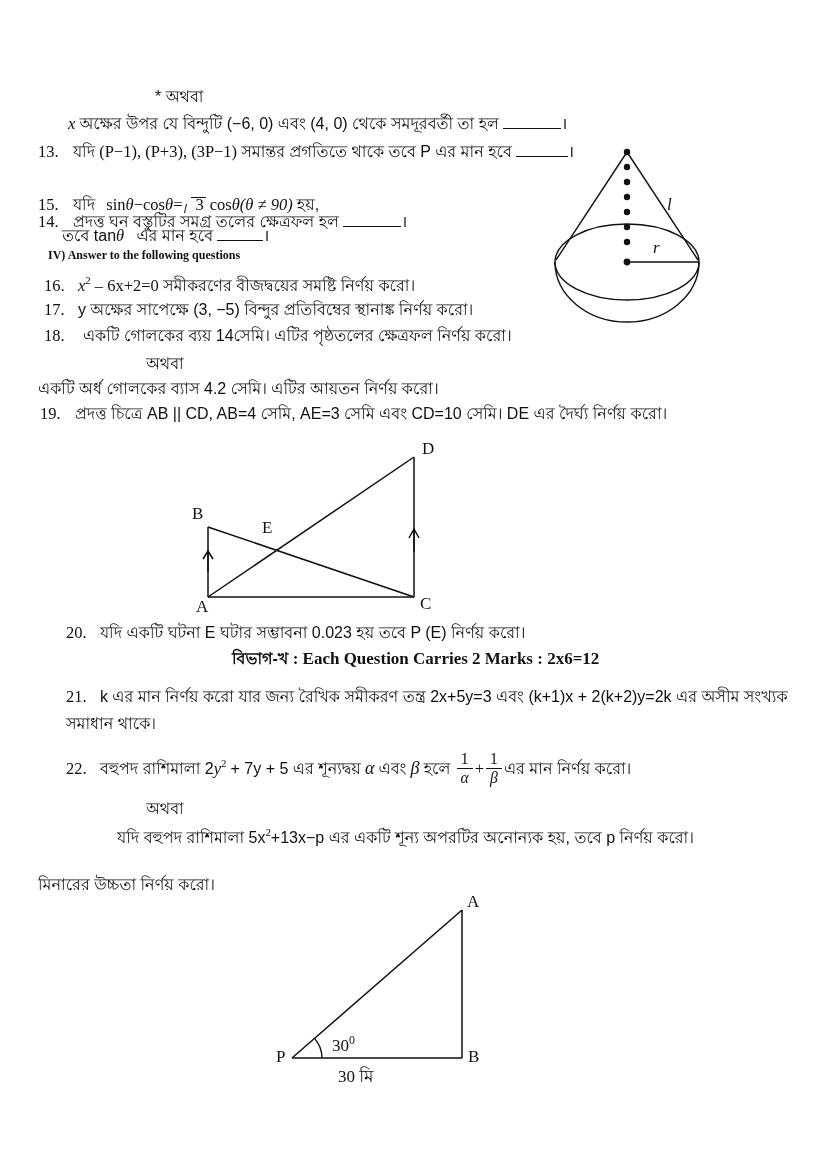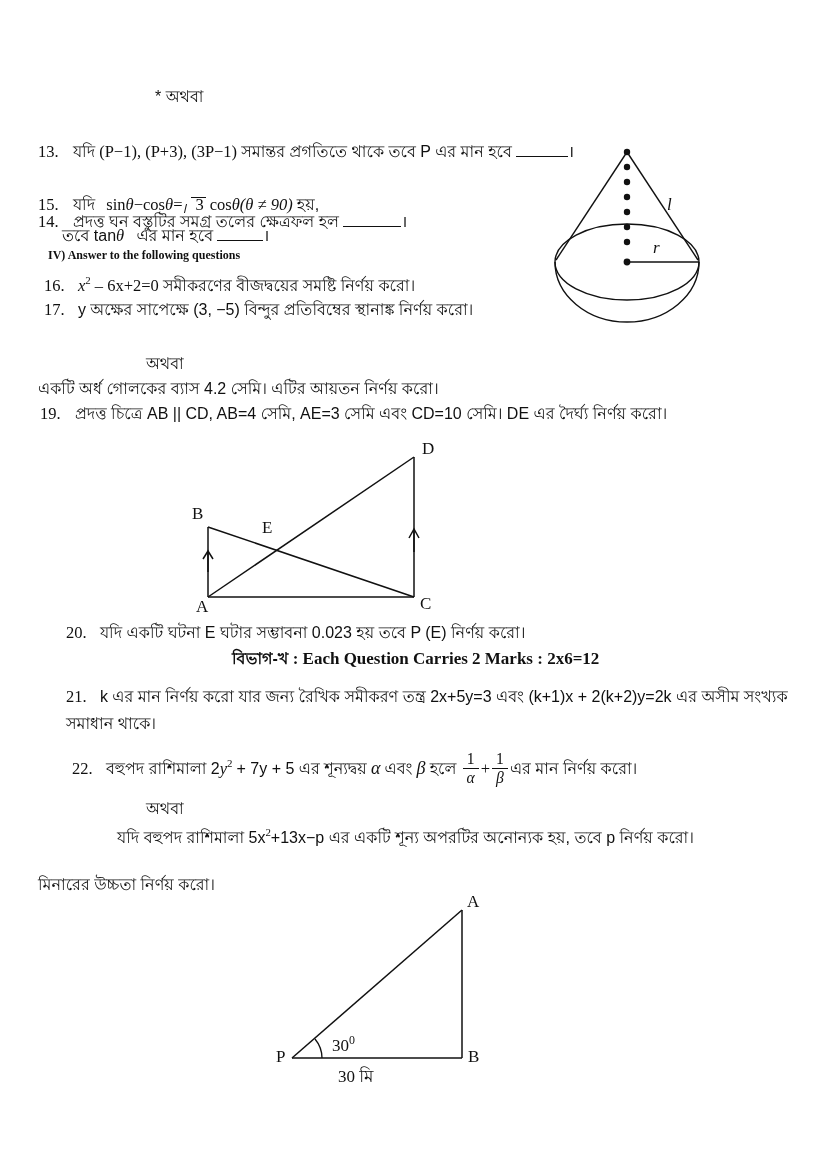--- a/index.html
+++ b/index.html
@@ -95,20 +95,25 @@
 </style>
 </head>
 <body>
 
 <div class="page">
 
   <div class="ln bn" style="left:155px; top:88px;">
     <span>* অথবা</span>
   </div>
 
+  <div class="ln" style="left:38px; top:112px;">
+    <span style="display:inline-block; width:30px;"></span><span class="ital">x</span>
+    <span class="bn">অক্ষের উপর যে বিন্দুটি (−6, 0) এবং (4, 0) থেকে সমদূরবর্তী তা হল</span>
+    <span class="blank b-lg"></span><span class="bn">।</span>
+  </div>
 
   <div class="ln" style="left:38px; top:140px;">
     <span class="num">13.</span>
     <span style="display:inline-block;width:6px;"></span>
     <span class="bn">যদি</span>
     <span>(P−1), (P+3), (3P−1)</span>
     <span class="bn">সমান্তর প্রগতিতে থাকে তবে P এর মান হবে</span>
     <span class="blank b-md"></span><span class="bn">।</span>
   </div>
 
@@ -145,20 +150,25 @@
     <span>– 6x+2=0</span>
     <span class="bn">সমীকরণের বীজদ্বয়ের সমষ্টি নির্ণয় করো।</span>
   </div>
 
   <div class="ln" style="left:44px; top:301px;">
     <span class="num">17.</span>
     <span style="display:inline-block;width:5px;"></span>
     <span class="bn">y অক্ষের সাপেক্ষে (3, −5) বিন্দুর প্রতিবিম্বের স্থানাঙ্ক নির্ণয় করো।</span>
   </div>
 
+  <div class="ln" style="left:44px; top:327px;">
+    <span class="num">18.</span>
+    <span style="display:inline-block;width:10px;"></span>
+    <span class="bn">একটি গোলকের ব্যয় 14সেমি। এটির পৃষ্ঠতলের ক্ষেত্রফল নির্ণয় করো।</span>
+  </div>
 
   <div class="ln bn" style="left:146px; top:355px;">
     <span>অথবা</span>
   </div>
 
   <div class="ln bn" style="left:38px; top:380px;">
     <span>একটি অর্ধ গোলকের ব্যাস 4.2 সেমি। এটির আয়তন নির্ণয় করো।</span>
   </div>
 
   <div class="ln" style="left:40px; top:405px;text-align:right;">
@@ -179,21 +189,21 @@
 
   <div class="ln" style="left:66px; top:688px;">
     <span class="num">21.</span>
     <span style="display:inline-block;width:5px;"></span>
     <span class="bn">k  এর মান নির্ণয় করো  যার জন্য রৈখিক সমীকরণ তন্ত্র 2x+5y=3 এবং (k+1)x + 2(k+2)y=2k এর অসীম সংখ্যক</span>
   </div>
   <div class="ln bn" style="left:66px; top:715px;">
     <span>সমাধান থাকে।</span>
   </div>
 
-  <div class="ln" style="left:72px; top:752px;">
+  <div class="ln" style="left:66px; top:752px;">
     <span class="num">22.</span>
     <span style="display:inline-block;width:5px;"></span>
     <span class="bn">বহুপদ রাশিমালা 2</span><span class="ital">y</span><span class="sup">2</span>
     <span class="bn">+ 7y + 5 এর শূন্যদ্বয়</span>
     <span class="ital" style="font-size:18px;">α</span>
     <span class="bn">এবং</span>
     <span class="ital" style="font-size:18px;">β</span>
     <span class="bn">হলে</span>
     <span class="frac"><span class="top">1</span><span class="bot">α</span></span><span>+</span><span class="frac"><span class="top">1</span><span class="bot">β</span></span><span class="bn">এর মান নির্ণয় করো।</span>
   </div>

